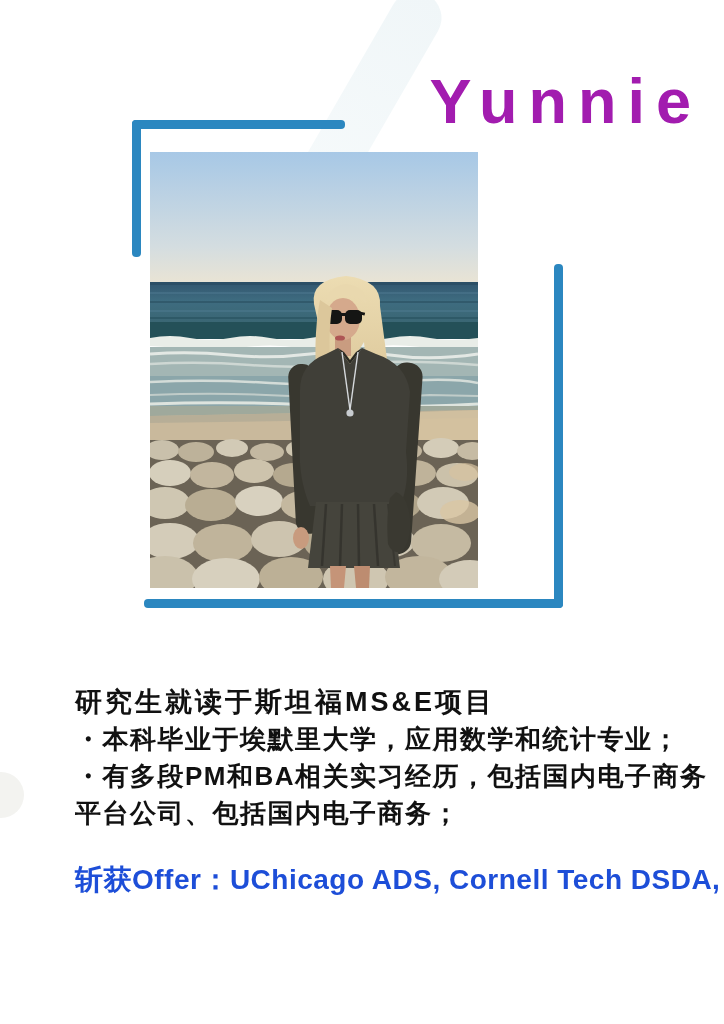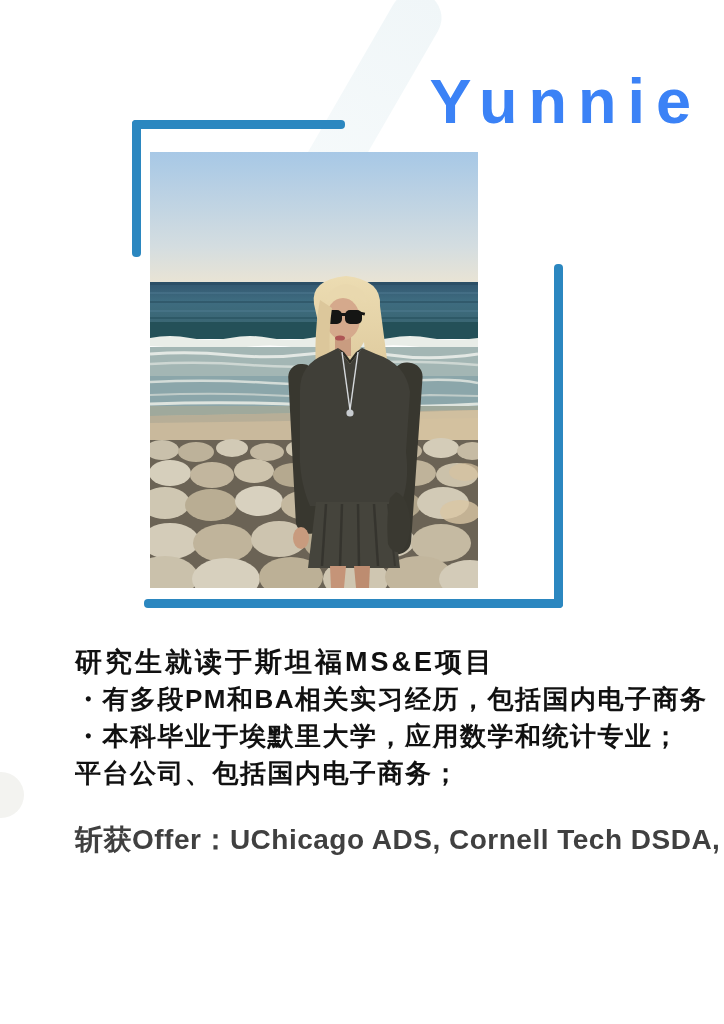--- a/index.html
+++ b/index.html
@@ -30,21 +30,21 @@
     background: #f3f3f0;
   }
 
   
   .name {
     position: absolute;
     top: 70px; right: 22px;
     font-size: 63px;
     font-weight: bold;
     letter-spacing: 11px;
-    color: #3b82f6;
+    color: #a21caf;
     line-height: 1;
     white-space: nowrap;
   }
 
   
   .frame { position: absolute; background: #2b87c0; border-radius: 4px; }
   .frame-tl-h { left: 132px; top: 120px; width: 213px; height: 9px; }
   .frame-tl-v { left: 132px; top: 120px; width: 9px;  height: 137px; }
   .frame-br-v { left: 554px; top: 264px; width: 9px;  height: 344px; }
   .frame-br-h { left: 144px; top: 599px; width: 419px; height: 9px; }
@@ -63,34 +63,35 @@
     left: 75px; top: 643px;
     width: 620px;
     color: #111111;
   }
   .bio-heading {
     font-size: 27px;
     font-weight: 700;
     letter-spacing: 3px;
     line-height: 38px;
     white-space: nowrap;
+    margin-top: 40px;
   }
   .bio-line {
     font-size: 26px;
     font-weight: 600;
     letter-spacing: 1.5px;
     line-height: 37px;
     white-space: nowrap;
   }
 
   .offers {
     position: absolute;
-    left: 75px; top: 820px;
+    left: 75px; top: 860px;
     width: 620px;
-    color: #404040;
+    color: #1d4ed8;
   }
   .offer-line {
     font-size: 28px;
     font-weight: 700;
     letter-spacing: 0.5px;
     line-height: 39px;
     white-space: nowrap;
   }
 </style>
 </head>
@@ -245,22 +246,22 @@
         <g>
           <path d="M180,414 L196,414 L194,436 L181,436 Z" fill="#c59478"></path>
           <path d="M204,414 L220,414 L219,436 L206,436 Z" fill="#bd8c70"></path>
         </g>
       </g>
     </svg>
   </div>
 
   <section class="bio">
     <p class="bio-heading">研究生就读于斯坦福MS&amp;E项目</p>
+    <p class="bio-line">・本科毕业于埃默里大学，应用数学和统计专业；</p>
     <p class="bio-line">・有多段PM和BA相关实习经历，包括国内电子商务</p>
-    <p class="bio-line">・本科毕业于埃默里大学，应用数学和统计专业；</p>
     <p class="bio-line">平台公司、包括国内电子商务；</p>
   </section>
 
   <section class="offers">
     <p class="offer-line">斩获Offer：UChicago ADS, Cornell Tech DSDA,</p>
   </section>
 
 </div>
 
 </body></html>

